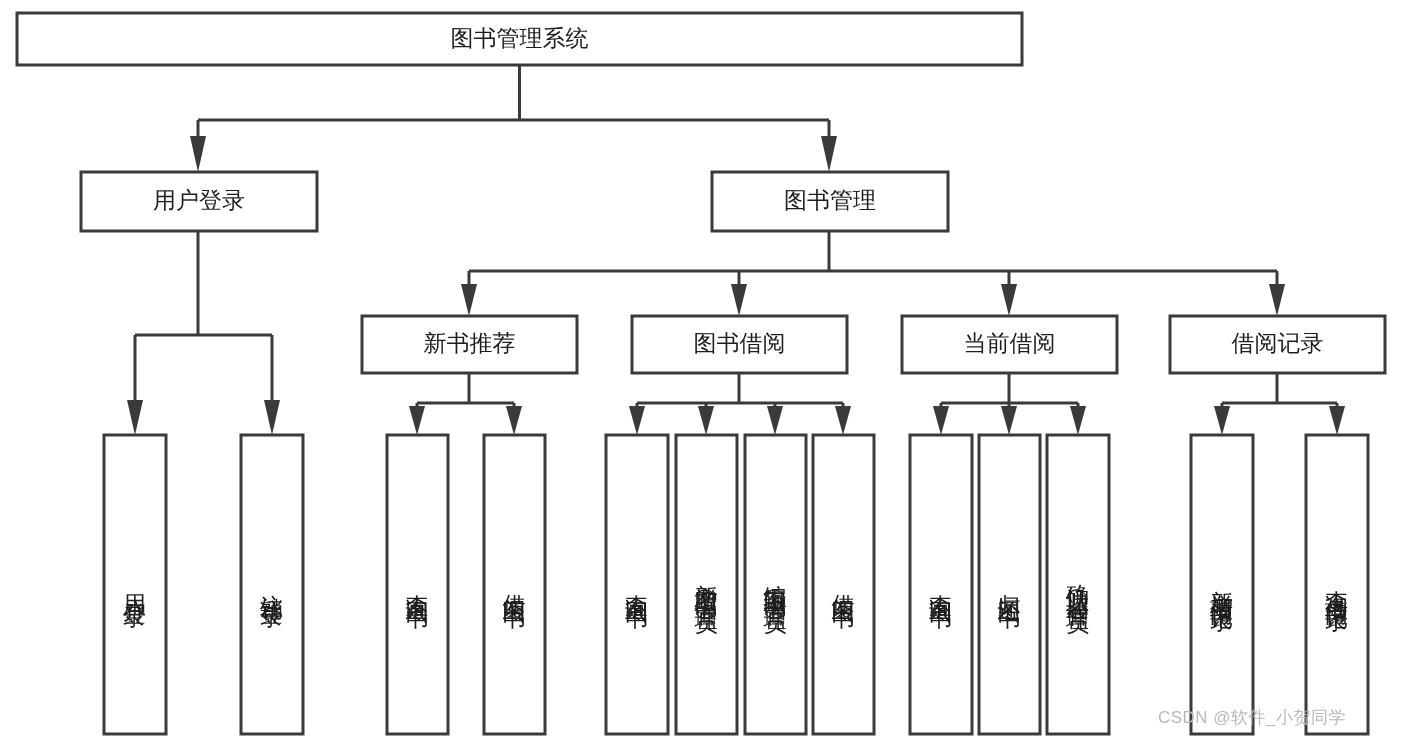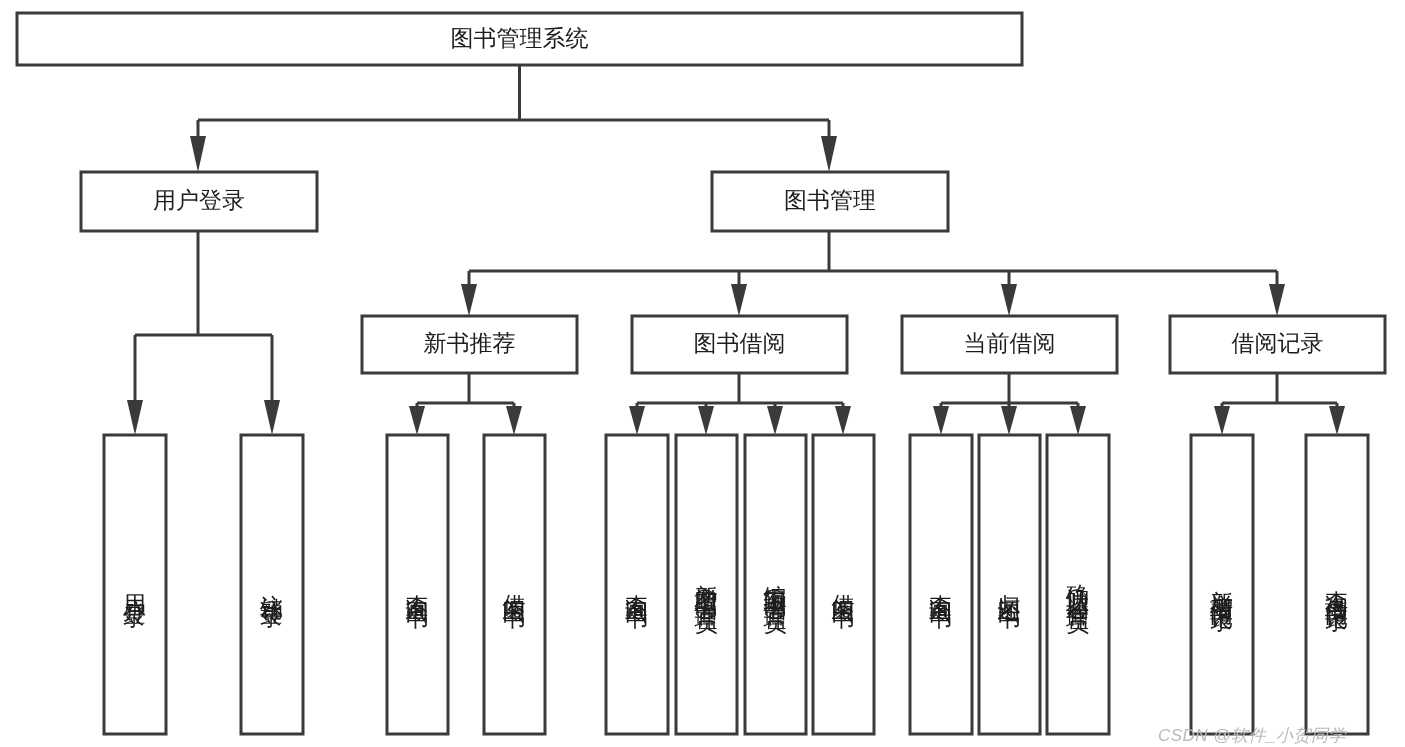--- a/index.html
+++ b/index.html
@@ -55,27 +55,26 @@
     fill: #1d1d1d;
     writing-mode: vertical-rl;
     text-orientation: upright;
     letter-spacing: 4px;
     text-anchor: middle;
     dominant-baseline: central;
   }
   .watermark {
     position: absolute;
     right: 8px;
-    bottom: 0;
+    bottom: 18px;
     font-family: "Liberation Sans", "DejaVu Sans", sans-serif;
     font-size: 17px;
     color: #b9b9b9;
     white-space: nowrap;
     letter-spacing: 0.5px;
-    font-style: italic;
   }
 </style>
 </head>
 <body>
 
 <div id="diagram-root">
 
   <svg id="tree-svg" viewBox="0 0 1405 747" xmlns="http://www.w3.org/2000/svg">
 
     <g>

